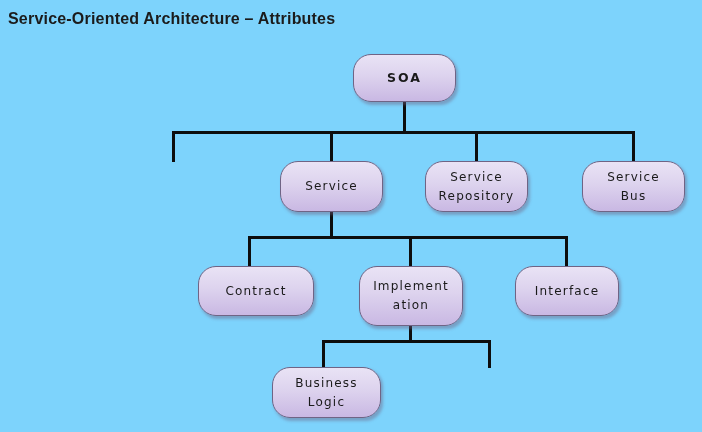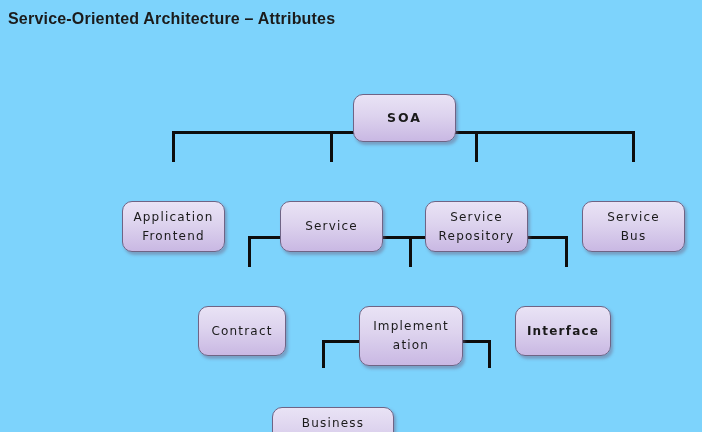--- a/index.html
+++ b/index.html
@@ -24,31 +24,30 @@
     font-family: "Liberation Sans", sans-serif;
     font-size: 16px;
     font-weight: bold;
     letter-spacing: 0.2px;
     color: var(--title-text, #1b1b1b);
   }
   .node {
     position: absolute;
     box-sizing: border-box;
     border: 1px solid var(--node-border, #6f6485);
-    border-radius: 10px;
+    border-radius: 18px;
     background: linear-gradient(180deg,
       var(--node-fill-top, #e9e3f5) 0%,
       #ddd3ee 45%,
       var(--node-fill-bottom, #c9b8e3) 100%);
     box-shadow: 2px 2.5px 3px rgba(110, 98, 130, 0.45);
     display: flex;
     align-items: center;
     justify-content: center;
     text-align: center;
-    margin-top: 40px;
   }
   .node .label {
     font-size: 12px;
     line-height: 1.55;
     letter-spacing: 1.2px;
     color: var(--node-text, #1a1a1a);
     white-space: pre-line;
   }
   .node.root .label {
     font-weight: bold;
@@ -84,51 +83,47 @@
 
   <div class="line-v" style="left:409px; top:315px; height:28px;"></div>
   <div class="line-h" style="left:322px; top:340px; width:169px;"></div>
   <div class="line-v" style="left:322px; top:340px; height:28px;"></div>
   <div class="line-v" style="left:488px; top:340px; height:28px;"></div>
 
   <div class="node root" style="left:353px; top:54px; width:103px; height:48px;">
     <span class="label">SOA</span>
   </div>
 
-  <div class="node" style="left:122px; top:161px; width:103px; height:51px;">
-    <span class="label">Application
-Frontend</span>
-  </div>
 
   <div class="node" style="left:280px; top:161px; width:103px; height:51px;">
     <span class="label">Service</span>
   </div>
 
   <div class="node" style="left:425px; top:161px; width:103px; height:51px;">
     <span class="label">Service
 Repository</span>
   </div>
 
   <div class="node" style="left:582px; top:161px; width:103px; height:51px;">
     <span class="label">Service
 Bus</span>
   </div>
 
-  <div class="node" style="left:198px; top:266px; width:88px; height:50px;">
+  <div class="node" style="left:198px; top:266px; width:116px; height:50px;">
     <span class="label">Contract</span>
   </div>
 
   <div class="node" style="left:359px; top:266px; width:104px; height:60px;">
     <span class="label">Implement
 ation</span>
   </div>
 
-  <div class="node" style="left:515px; top:266px; width:96px; height:50px;font-weight:bold;">
+  <div class="node" style="left:515px; top:266px; width:104px; height:50px;">
     <span class="label">Interface</span>
   </div>
 
-  <div class="node" style="left:272px; top:367px; width:122px; height:51px;">
+  <div class="node" style="left:272px; top:367px; width:109px; height:51px;">
     <span class="label">Business
 Logic</span>
   </div>
 
 
 </div>
 
 </body></html>

